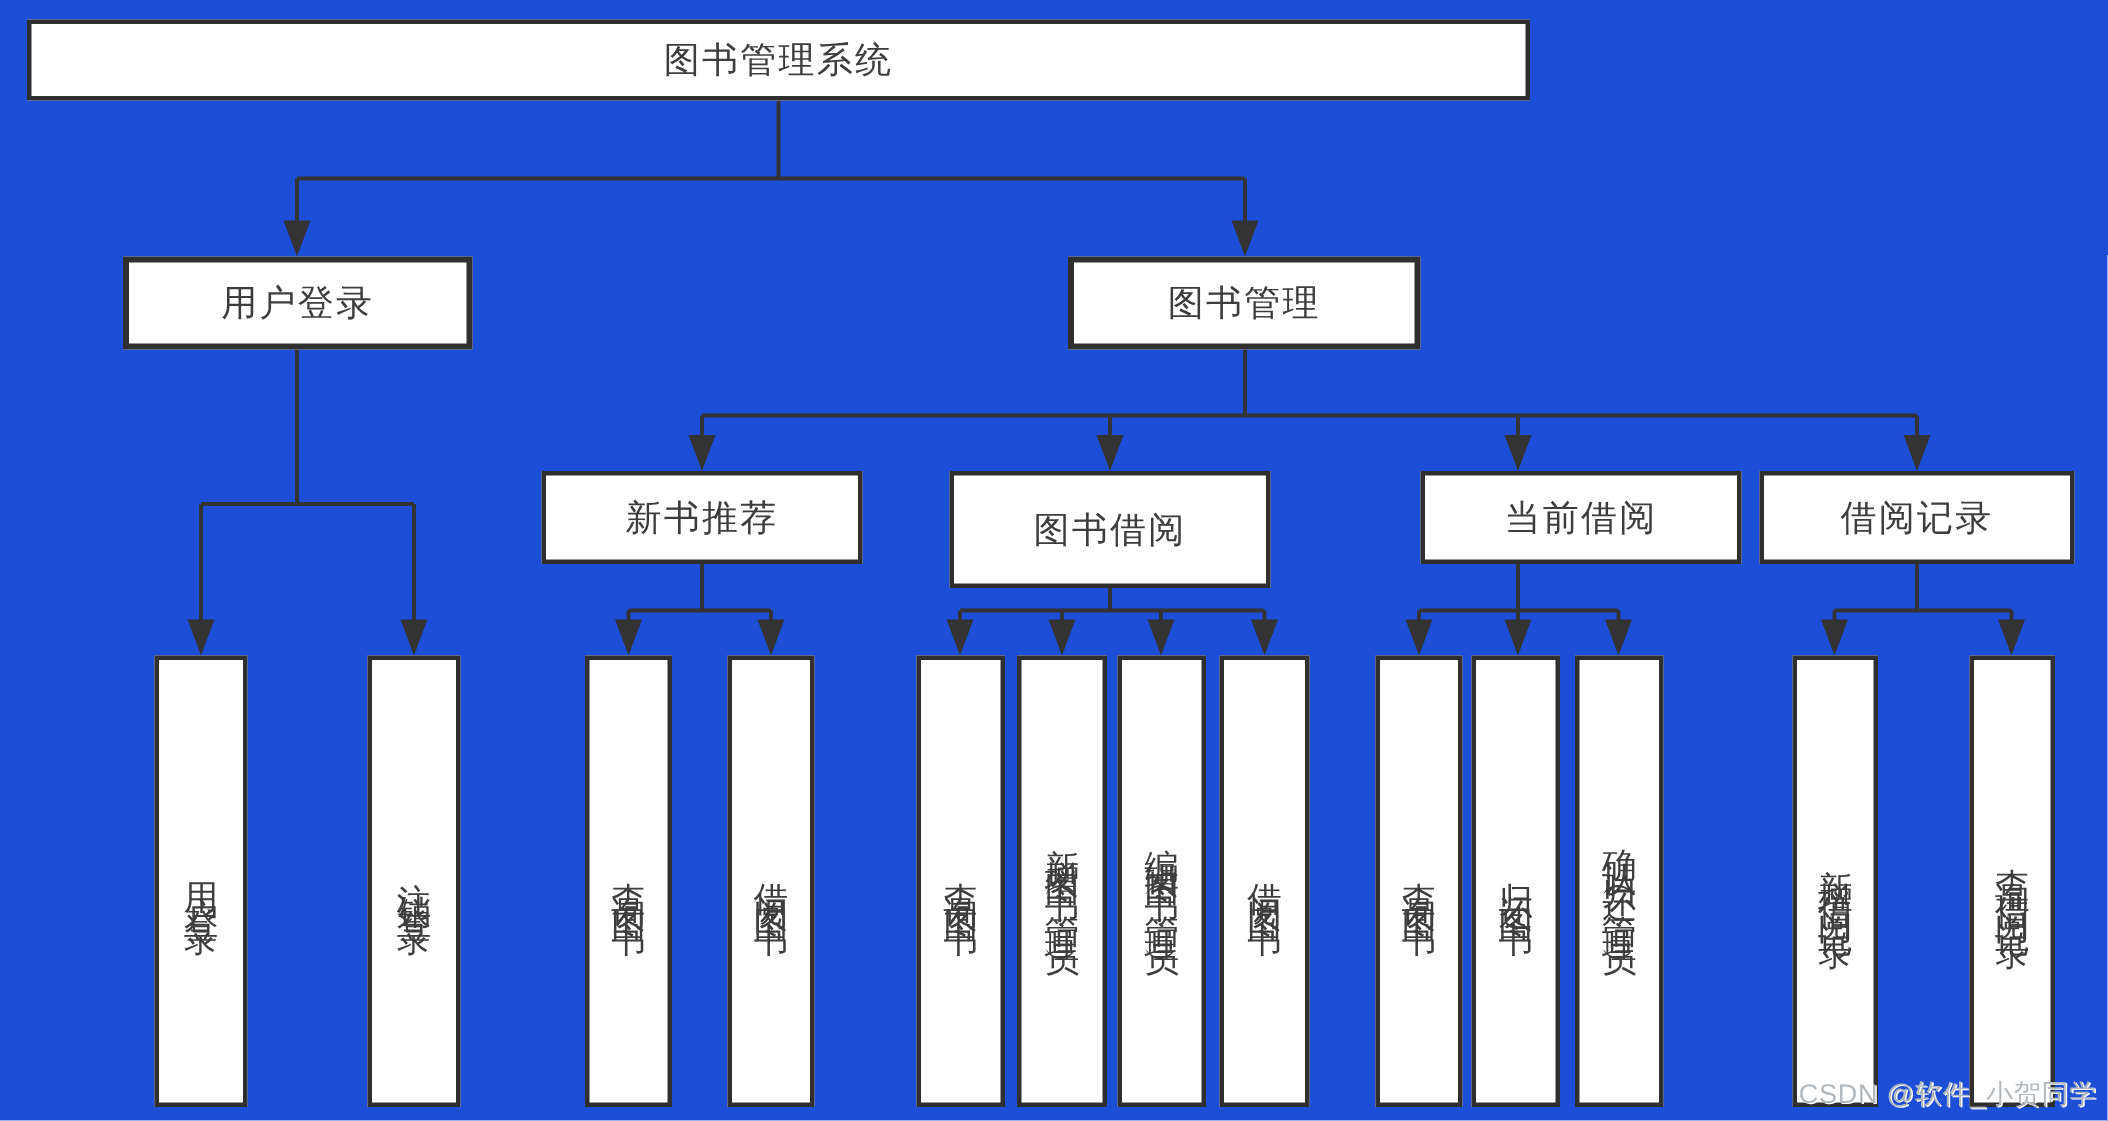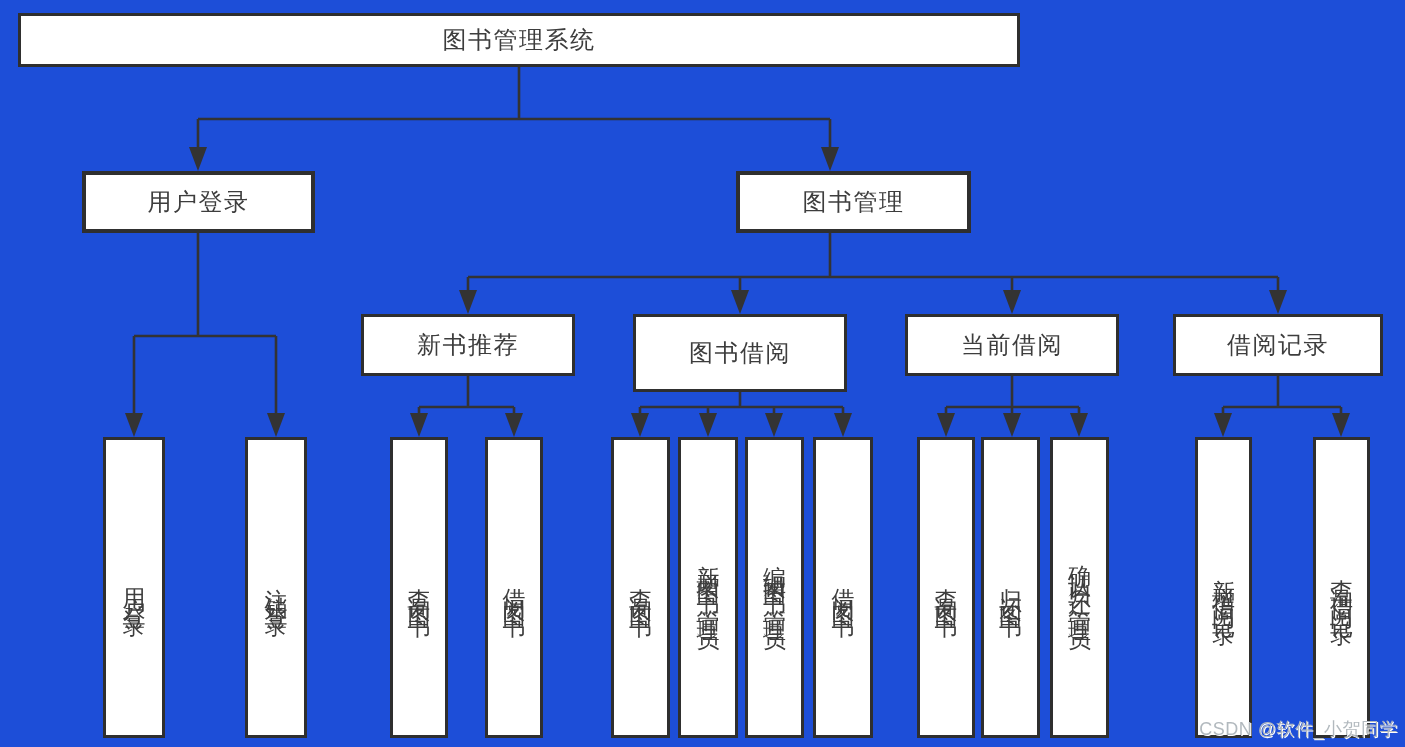--- a/index.html
+++ b/index.html
@@ -112,31 +112,31 @@
     </g>
   </svg>
 
   <div class="node h-node" style="left:18px; top:13px; width:1002px; height:54px;">
     <span>图书管理系统</span>
   </div>
 
   <div class="node h-node lvl2" style="left:82px; top:171px; width:233px; height:62px;">
     <span>用户登录</span>
   </div>
-  <div class="node h-node lvl2" style="left:712px; top:171px; width:235px; height:62px;margin-left:24px;">
+  <div class="node h-node lvl2" style="left:712px; top:171px; width:235px; height:62px;">
     <span>图书管理</span>
   </div>
 
   <div class="node h-node" style="left:361px; top:314px; width:214px; height:62px;font-family:Liberation Mono, monospace;">
     <span>新书推荐</span>
   </div>
   <div class="node h-node" style="left:633px; top:314px; width:214px; height:78px;">
     <span>图书借阅</span>
   </div>
-  <div class="node h-node" style="left:905px; top:314px; width:214px; height:62px;">
+  <div class="node h-node" style="left:947px; top:314px; width:214px; height:62px;">
     <span>当前借阅</span>
   </div>
   <div class="node h-node" style="left:1173px; top:314px; width:210px; height:62px;">
     <span>借阅记录</span>
   </div>
 
   <div class="node v-node" style="left:103px; top:437px; width:62px; height:301px;">
     <span>用户登录</span>
   </div>
   <div class="node v-node" style="left:245px; top:437px; width:62px; height:301px;">

